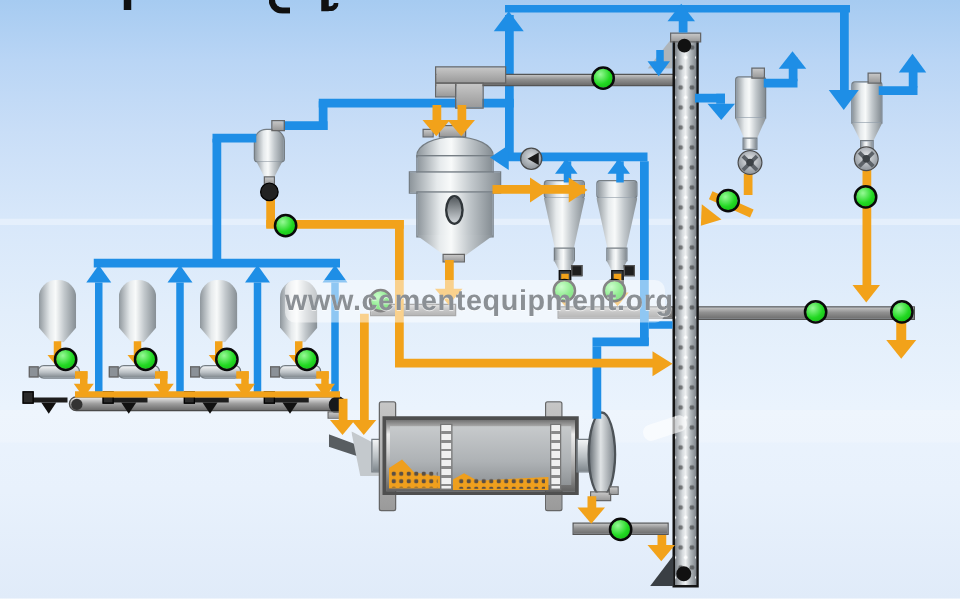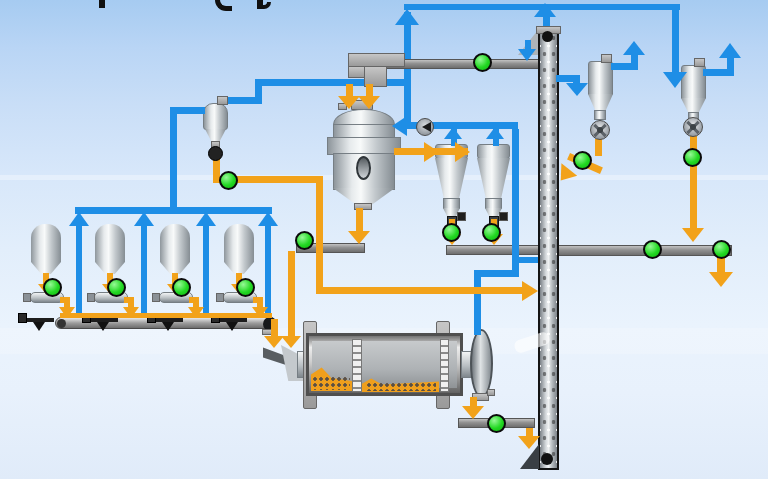--- a/index.html
+++ b/index.html
@@ -277,14 +277,15 @@
   <div class="a gi" style="left:295px;top:231px"></div>
   <div class="a gi" style="left:473px;top:53px"></div>
   <div class="a gi" style="left:442px;top:223px"></div>
   <div class="a gi" style="left:482px;top:223px"></div>
   <div class="a gi" style="left:573px;top:151px"></div>
   <div class="a gi" style="left:683px;top:148px"></div>
   <div class="a gi" style="left:643px;top:240px"></div>
   <div class="a gi" style="left:712px;top:240px"></div>
   <div class="a gi" style="left:487px;top:414px"></div>
 
+  <div class="a wm" style="left:228px;top:224px">www.cementequipment.org</div>
 
 </div>
 
 </body></html>

